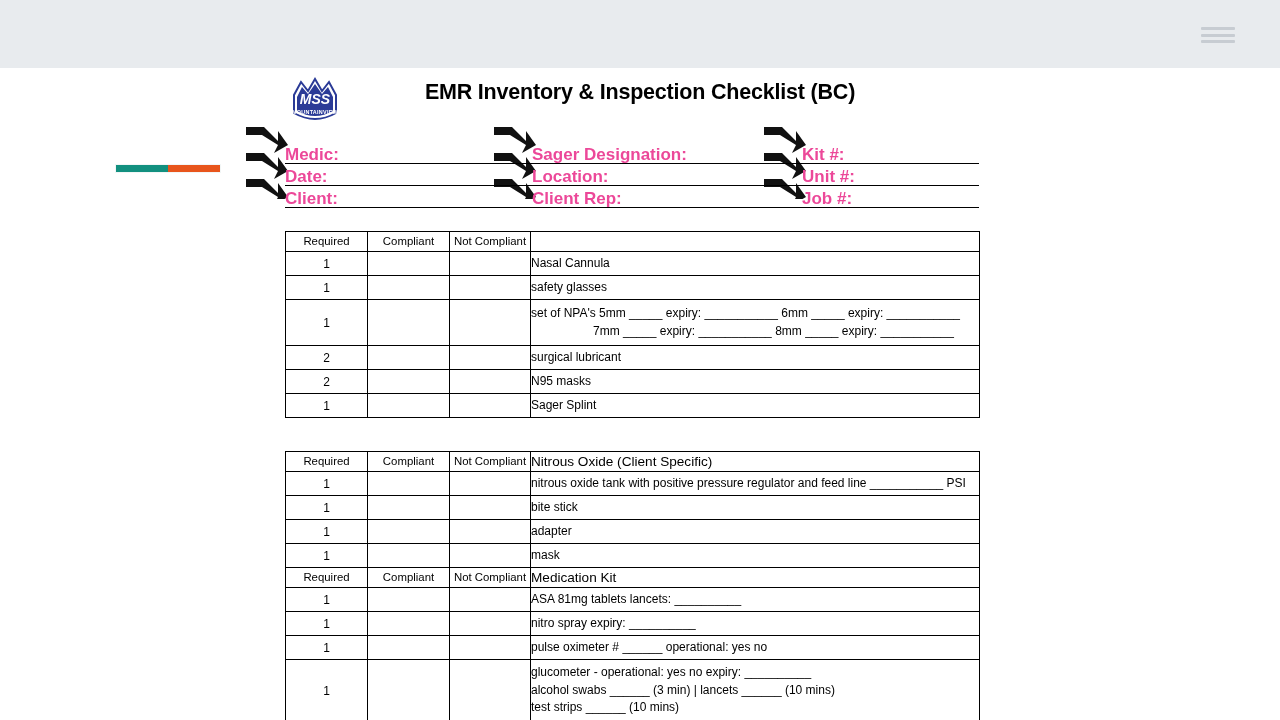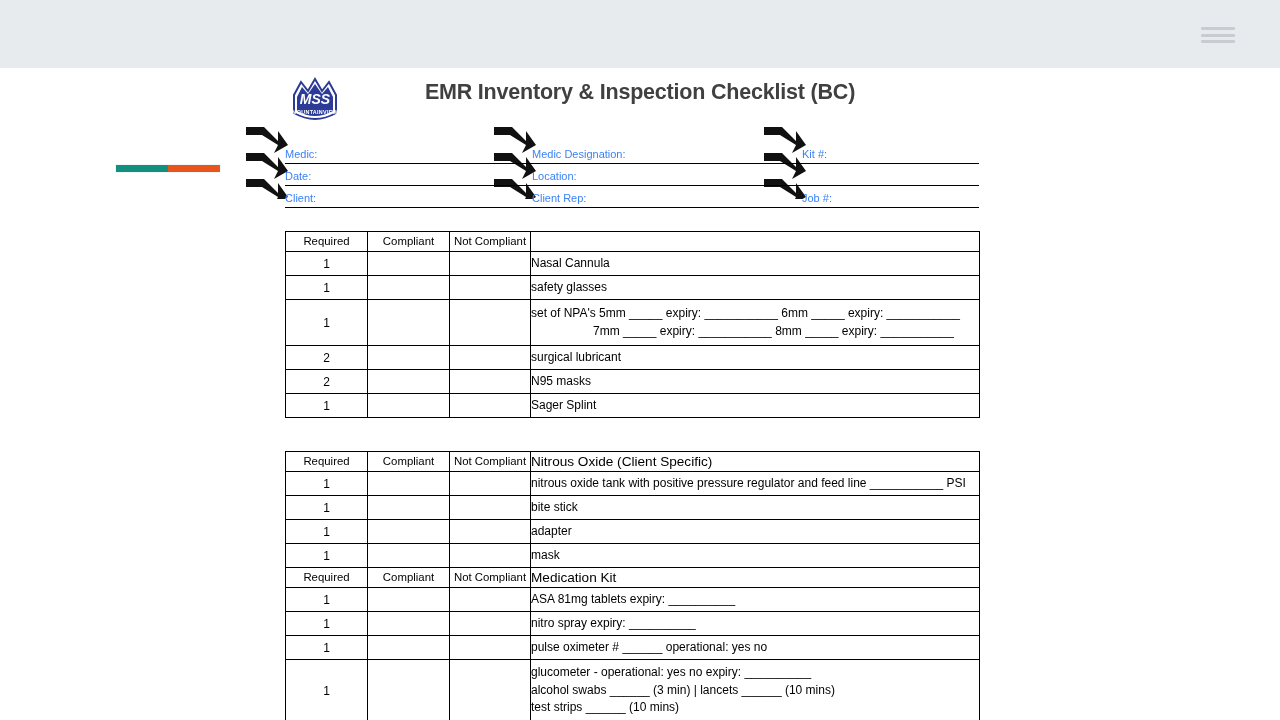--- a/index.html
+++ b/index.html
@@ -53,21 +53,21 @@
 
   
   #doc-title {
     position: absolute; left: 370px; top: 12px;
     width: 540px;
     text-align: center;
     font-size: 21.5px;
     font-weight: bold;
     letter-spacing: -0.2px;
     white-space: nowrap;
-    color: #404040;
+    color: #000000;
   }
 
   
   .arrow-group { position: absolute; width: 46px; height: 76px; }
   #arrows-left   { left: 244px; top: 55px; }
   #arrows-mid    { left: 492px; top: 55px; }
   #arrows-right  { left: 762px; top: 55px; }
 
   
   #info-block {
@@ -82,22 +82,23 @@
   }
   .info-cell {
     position: relative;
     display: flex; align-items: flex-end;
     padding-bottom: 2px;
   }
   .info-cell.c1 { width: 247px; }
   .info-cell.c2 { width: 270px; }
   .info-cell.c3 { width: 177px; }
   .info-label {
-    font-size: 11px; line-height: 13px; color: #3b82f6;
+    font-size: 17px; line-height: 13px; color: #ec4899;
     white-space: nowrap;
+    font-weight: bold;
   }
 
   
   .sheet-table {
     position: absolute; left: 285px;
     width: 694px;
     border-collapse: collapse;
     table-layout: fixed;
     border-radius: 22px;
   }
@@ -219,33 +220,36 @@
     </svg>
   </div>
 
   <div id="info-block">
 
     <div class="info-row">
       <div class="info-cell c1">
         <span class="info-label">Medic:</span>
       </div>
       <div class="info-cell c2">
-        <span class="info-label">Medic Designation:</span>
+        <span class="info-label">Sager Designation:</span>
       </div>
       <div class="info-cell c3">
         <span class="info-label">Kit #:</span>
       </div>
     </div>
 
     <div class="info-row">
       <div class="info-cell c1">
         <span class="info-label">Date:</span>
       </div>
       <div class="info-cell c2">
         <span class="info-label">Location:</span>
+      </div>
+      <div class="info-cell c3">
+        <span class="info-label">Unit #:</span>
       </div>
     </div>
 
     <div class="info-row">
       <div class="info-cell c1">
         <span class="info-label">Client:</span>
       </div>
       <div class="info-cell c2">
         <span class="info-label">Client Rep:</span>
       </div>
@@ -362,21 +366,21 @@
         <td class="hdr-cell">Required</td>
         <td class="hdr-cell">Compliant</td>
         <td class="hdr-cell">Not Compliant</td>
         <td class="hdr-section">Medication Kit</td>
       </tr>
 
       <tr>
         <td class="qty-cell">1</td>
         <td></td>
         <td></td>
-        <td class="desc-cell">ASA 81mg tablets      expiry: __________</td>
+        <td class="desc-cell">ASA 81mg tablets      lancets: __________</td>
       </tr>
       <tr>
         <td class="qty-cell">1</td>
         <td></td>
         <td></td>
         <td class="desc-cell">nitro spray              expiry: __________</td>
       </tr>
       <tr>
         <td class="qty-cell">1</td>
         <td></td>

